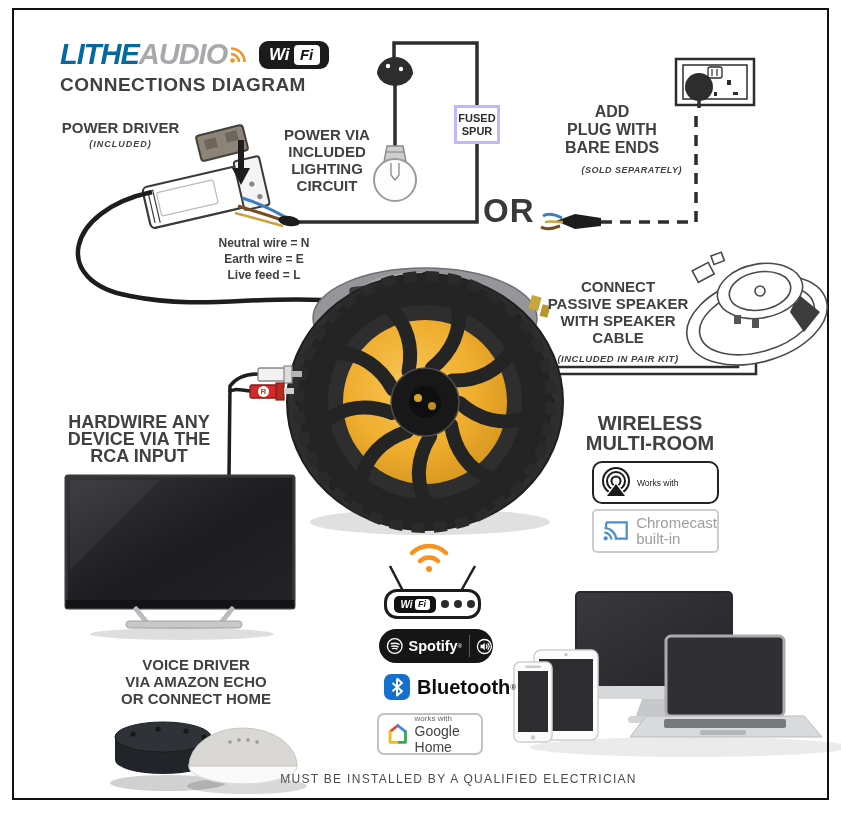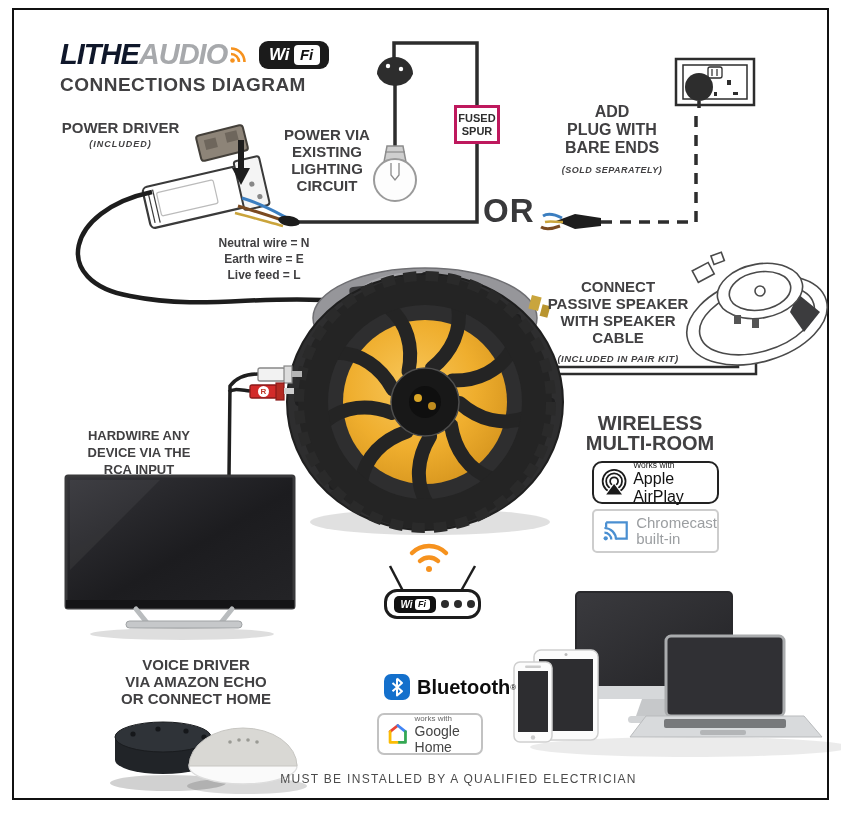--- a/index.html
+++ b/index.html
@@ -12,21 +12,21 @@
   .lbl-line{white-space:nowrap;}
   
   .logo-row{display:flex;align-items:center;gap:10px;}
   .logo-word{font-style:italic;font-weight:bold;font-size:29px;letter-spacing:-1px;}
   .wifi-badge{background:#1b1b1b;border-radius:9px;display:flex;align-items:center;
               justify-content:center;gap:4px;}
   .wifi-badge .wi{color:#fff;font-style:italic;font-weight:bold;}
   .wifi-badge .fi{background:#fff;color:#111;font-style:italic;font-weight:bold;
                   display:flex;align-items:center;justify-content:center;border-radius:4px;}
   
-  .spurbox{background:#fff;border:3px solid #be185d;box-sizing:border-box;
+  .spurbox{background:#fff;border:3px solid #c4b5fd;box-sizing:border-box;
            font-size:11px;font-weight:bold;text-align:center;line-height:13px;
            display:flex;flex-direction:column;justify-content:center;color:#2d2d2d;}
   
   .badge{background:#fff;box-sizing:border-box;display:flex;align-items:center;}
   .airplay{border:2px solid #222;border-radius:10px;}
   .chromecast{border:2px solid #cdcdcd;border-radius:5px;}
   .ghome{border:2px solid #c2c2c2;border-radius:7px;}
   .badge .col{display:flex;flex-direction:column;justify-content:center;}
   .spotify-pill{background:#151515;border-radius:17px;display:flex;align-items:center;}
   .router-body{background:#fff;border:3px solid #1c1c1c;border-radius:13px;box-sizing:border-box;
@@ -282,21 +282,21 @@
 
       <rect x="666" y="636" width="118" height="80" rx="5" fill="#303034" stroke="#aaacae" stroke-width="3"></rect>
       <path d="M646,716 L804,716 L822,737 L630,737 Z" fill="#d8dadc" stroke="#b9bbbd" stroke-width="1"></path>
       <rect x="664" y="719" width="122" height="9" rx="2" fill="#77797b"></rect>
       <rect x="700" y="730" width="46" height="5" rx="2" fill="#b3b5b7"></rect>
     </g>
   </svg>
 
   <div class="abs logo-row" style="left:60px;top:38px;">
     <div style="display:flex;align-items:baseline;">
-      <span class="logo-word" style="color:#0f172a;">LITHE</span>
+      <span class="logo-word" style="color:#0369a1;">LITHE</span>
       <span class="logo-word" style="color:#a7a9ac;">AUDIO</span>
       <svg width="20" height="20" viewBox="0 0 20 20" style="margin-left:2px;">
         <circle cx="3.5" cy="16.5" r="2.3" fill="#F6921E"></circle>
         <path d="M2,10 A8,8 0 0 1 10,18" fill="none" stroke="#F6921E" stroke-width="2.6"></path>
         <path d="M2,4.5 A13.5,13.5 0 0 1 15.5,18" fill="none" stroke="#F6921E" stroke-width="2.6"></path>
       </svg>
     </div>
     <div class="wifi-badge" style="width:70px;height:28px;">
       <span class="wi" style="font-size:17px;">Wi</span>
       <span class="fi" style="width:26px;height:20px;font-size:15px;">Fi</span>
@@ -310,48 +310,48 @@
   </div>
 
   <div class="abs txt" style="left:194px;top:235px;width:140px;font-size:12px;line-height:16px;">
     <div>Neutral wire = N</div>
     <div>Earth wire = E</div>
     <div>Live feed = L</div>
   </div>
 
   <div class="abs txt" style="left:257px;top:126px;width:140px;font-size:15px;line-height:17px;">
     <div>POWER VIA</div>
-    <div>EXISTING</div>
+    <div>INCLUDED</div>
     <div>LIGHTING</div>
     <div>CIRCUIT</div>
   </div>
 
   <div class="abs spurbox" style="left:454px;top:105px;width:46px;height:39px;">
     <div>FUSED</div>
     <div>SPUR</div>
   </div>
 
   <div class="abs" style="left:483px;top:192px;font-size:33px;font-weight:800;color:#39393b;letter-spacing:1px;">OR</div>
 
   <div class="abs txt" style="left:542px;top:103px;width:140px;font-size:16px;line-height:18px;">
     <div>ADD</div>
     <div>PLUG WITH</div>
     <div>BARE ENDS</div>
-    <div class="sub" style="font-size:9px;letter-spacing:0.5px;margin-top:4px;">(SOLD SEPARATELY)</div>
+    <div class="sub" style="font-size:9px;letter-spacing:0.5px;margin-top:4px;text-align:right;">(SOLD SEPARATELY)</div>
   </div>
 
   <div class="abs txt" style="left:538px;top:278px;width:160px;font-size:15px;line-height:17px;">
     <div>CONNECT</div>
     <div>PASSIVE SPEAKER</div>
     <div>WITH SPEAKER</div>
     <div>CABLE</div>
     <div class="sub" style="font-size:9.5px;letter-spacing:0.5px;margin-top:4px;">(INCLUDED IN PAIR KIT)</div>
   </div>
 
-  <div class="abs txt" style="left:59px;top:427px;width:160px;font-size:13px;line-height:17px;">
+  <div class="abs txt" style="left:59px;top:414px;width:160px;font-size:18px;line-height:17px;">
     <div>HARDWIRE ANY</div>
     <div>DEVICE VIA THE</div>
     <div>RCA INPUT</div>
   </div>
 
   <div class="abs rca-r" style="left:258px;top:386px;width:11px;height:11px;">R</div>
 
   <div class="abs txt" style="left:580px;top:413px;width:140px;font-size:20px;line-height:20px;">
     <div>WIRELESS</div>
     <div>MULTI-ROOM</div>
@@ -360,21 +360,20 @@
   <div class="abs badge airplay" style="left:592px;top:461px;width:127px;height:43px;">
     <svg width="32" height="32" viewBox="0 0 32 32" style="margin-left:6px;">
       <circle cx="16" cy="14" r="4.5" fill="none" stroke="#1a1a1a" stroke-width="2"></circle>
       <circle cx="16" cy="14" r="9" fill="none" stroke="#1a1a1a" stroke-width="2"></circle>
       <circle cx="16" cy="14" r="13" fill="none" stroke="#1a1a1a" stroke-width="2"></circle>
       <polygon points="16,17 25,29 7,29" fill="#1a1a1a" stroke="#fff" stroke-width="2.5"></polygon>
       <polygon points="16,17 25,29 7,29" fill="#1a1a1a"></polygon>
     </svg>
     <div class="col" style="margin-left:5px;">
       <span style="font-size:8.5px;color:#1a1a1a;">Works with</span>
-      <span style="font-size:16px;color:#111;">Apple AirPlay</span>
     </div>
   </div>
 
   <div class="abs badge chromecast" style="left:592px;top:509px;width:127px;height:44px;">
     <svg width="34" height="30" viewBox="0 0 34 30" style="margin-left:7px;">
       <path d="M6,5 L30,5 L30,24 L17,24" fill="none" stroke="#4A8FD1" stroke-width="2.6"></path>
       <path d="M6,5 L6,11" fill="none" stroke="#4A8FD1" stroke-width="2.6"></path>
       <path d="M4,17 A 8,8 0 0 1 12,25" fill="none" stroke="#4A8FD1" stroke-width="2.6"></path>
       <path d="M4,11.5 A 13.5,13.5 0 0 1 17.5,25" fill="none" stroke="#4A8FD1" stroke-width="2.6"></path>
       <circle cx="5.5" cy="23.5" r="2.5" fill="#4A8FD1"></circle>
@@ -388,20 +387,37 @@
   <div class="abs router-body" style="left:384px;top:589px;width:97px;height:30px;">
     <div class="router-wifi" style="width:42px;height:17px;margin-left:7px;">
       <span class="wi">Wi</span>
       <span class="fi">Fi</span>
     </div>
     <span class="dot3"></span>
     <span class="dot3"></span>
     <span class="dot3"></span>
   </div>
 
+  <div class="abs spotify-pill" style="left:379px;top:629px;width:114px;height:34px;">
+    <svg width="24" height="24" viewBox="0 0 24 24" style="margin-left:7px;">
+      <circle cx="12" cy="12" r="10" fill="none" stroke="#fff" stroke-width="1.8"></circle>
+      <path d="M6.5,9 C11,7.8 15.5,8.3 18.5,10" fill="none" stroke="#fff" stroke-width="2"></path>
+      <path d="M7.2,12.5 C11,11.5 14.5,12 17.2,13.5" fill="none" stroke="#fff" stroke-width="1.8"></path>
+      <path d="M8,15.8 C11,15 13.8,15.4 16,16.6" fill="none" stroke="#fff" stroke-width="1.6"></path>
+    </svg>
+    <span style="color:#fff;font-weight:bold;font-size:14.5px;margin-left:5px;">Spotify</span>
+    <sup style="color:#fff;font-size:6px;">®</sup>
+    <div style="width:1.5px;height:22px;background:#5a5a5a;margin:0 6px 0 7px;"></div>
+    <svg width="23" height="23" viewBox="0 0 24 24">
+      <circle cx="12" cy="12" r="10" fill="none" stroke="#fff" stroke-width="1.8"></circle>
+      <polygon points="6.5,9.5 9.5,9.5 12.5,6.5 12.5,17.5 9.5,14.5 6.5,14.5" fill="#fff"></polygon>
+      <path d="M14.5,9 a4.5,4.5 0 0 1 0,6" fill="none" stroke="#fff" stroke-width="1.6"></path>
+      <path d="M16.8,7.2 a7.5,7.5 0 0 1 0,9.6" fill="none" stroke="#fff" stroke-width="1.6"></path>
+    </svg>
+  </div>
 
   <div class="abs" style="left:383px;top:673px;display:flex;align-items:center;">
     <svg width="28" height="28" viewBox="0 0 28 28">
       <rect x="1" y="1" width="26" height="26" rx="7" fill="#1470CC"></rect>
       <path d="M14,5.5 L14,22.5 L19,18.2 L9.5,10 M9.5,18.2 L19,10 L14,5.5" fill="none" stroke="#fff" stroke-width="2" stroke-linejoin="round"></path>
     </svg>
     <span style="font-size:20px;font-weight:bold;color:#0d0d0d;margin-left:6px;">Bluetooth</span>
     <sup style="font-size:8px;color:#0d0d0d;">®</sup>
   </div>
 

